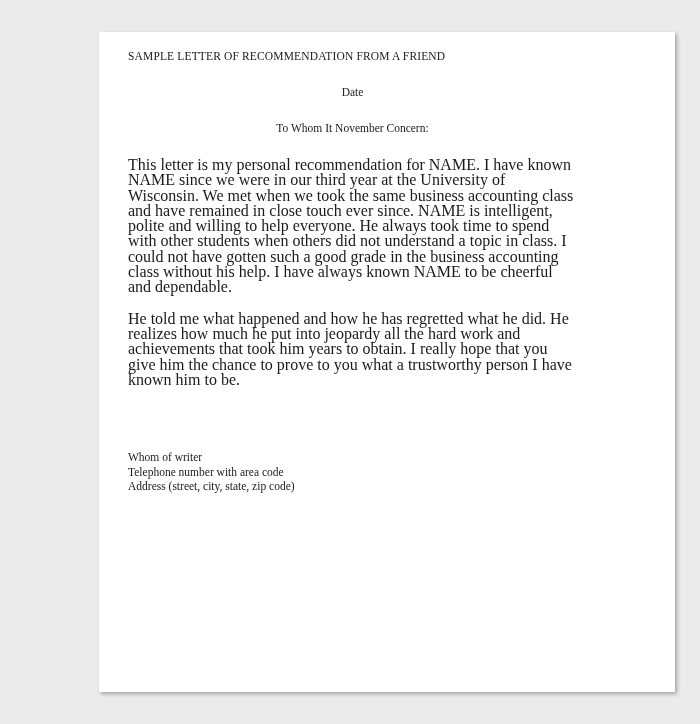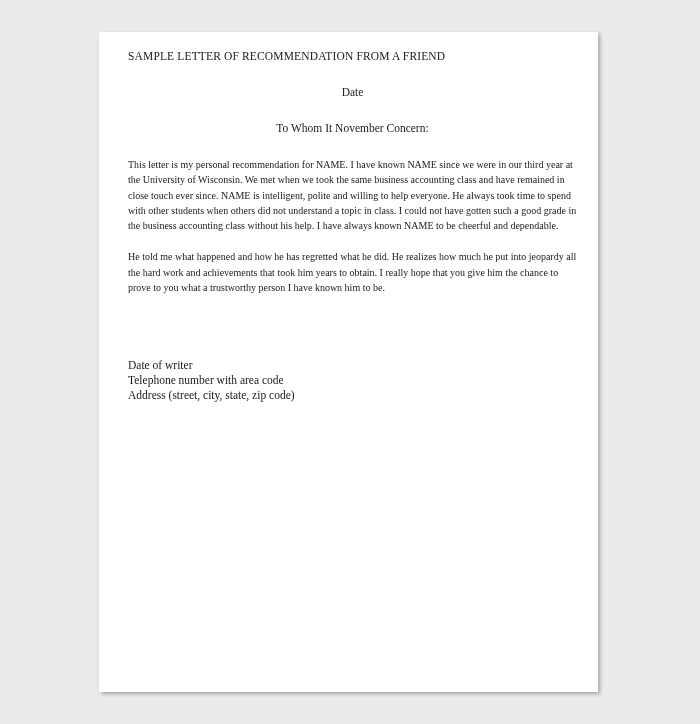--- a/index.html
+++ b/index.html
@@ -17,21 +17,21 @@
   .canvas {
     position: relative;
     width: 700px;
     height: 724px;
   }
 
   .page {
     position: absolute;
     left: 99px;
     top: 32px;
-    width: 499px;
+    width: 576px;
     height: 660px;
     background: #ffffff;
     box-shadow: 2px 2px 4px rgba(0,0,0,0.30);
     box-sizing: border-box;
   }
 
   .page-inner {
     position: absolute;
     left: 29px;
     top: 17px;
@@ -57,21 +57,21 @@
   }
 
   .gap-title-date { height: 21px; }
   .gap-date-salut { height: 21px; }
   .gap-salut-body { height: 21px; }
   .gap-para      { height: 16px; }
   .gap-body-close{ height: 18px; }
   .gap-signature { height: 45px; }
 
   .body-para {
-    font-size: 10px;
+    font-size: 16px;
     line-height: 15.3px;
     color: #1a1a1a;
     margin: 0;
     text-align: left;
     width: 449px;
   }
 
   .sig-line {
     font-size: 11.5px;
     line-height: 14.6px;
@@ -103,19 +103,19 @@
 
       <div class="gap-para"></div>
 
       <p class="body-para">He told me what happened and how he has regretted what he did. He realizes how much he put into jeopardy all the hard work and achievements that took him years to obtain. I really hope that you give him the chance to prove to you what a trustworthy person I have known him to be.</p>
 
       <div class="gap-body-close"></div>
 
 
       <div class="gap-signature"></div>
 
-      <div class="sig-line">Date of writer</div>
+      <div class="sig-line">Whom of writer</div>
       <div class="sig-line">Telephone number with area code</div>
       <div class="sig-line">Address (street, city, state, zip code)</div>
 
     </div>
   </div>
 </div>
 
 </body></html>

